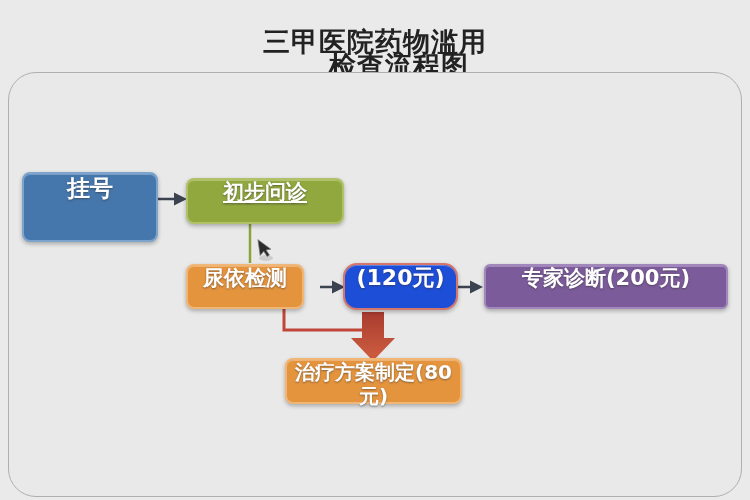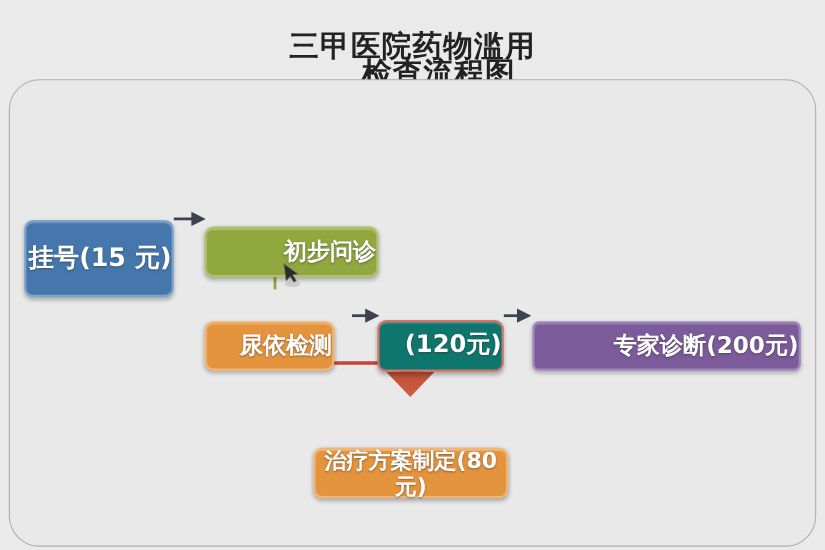--- a/index.html
+++ b/index.html
@@ -13,36 +13,35 @@
     font-weight:700;color:#222;font-size:27px;letter-spacing:1px;
   }
   .title.line1{top:24px;}
   .title.line2{top:48px;margin-left:24px;}
   .panel{
     position:absolute;left:8px;top:72px;width:732px;height:423px;
     border:1px solid #b0afae;border-radius:28px;
     background:#e9e9ea;
   }
   .node{
-    position:absolute;display:flex;flex-direction:row;
-    align-items:center;justify-content:flex-end;
+    position:absolute;display:flex;flex-direction:column;
+    align-items:center;justify-content:space-between;
     color:#fff;font-weight:700;text-align:center;
     border-radius:8px;border:2px solid transparent;
     text-shadow:0 1px 2px rgba(50,50,50,.55);
     box-shadow:0 2px 4px rgba(0,0,0,.28), inset 0 1px 0 rgba(255,255,255,.28);
     line-height:1.22;
     box-sizing:border-box;
-    margin-top:28px;
   }
   #node-registration{left:22px;top:172px;width:136px;height:70px;font-size:23px;}
-  #node-consultation{left:186px;top:178px;width:158px;height:46px;font-size:21px;}
+  #node-consultation{left:186px;top:178px;width:158px;height:46px;font-size:21px;text-decoration:underline;}
   #node-urine{left:186px;top:264px;width:118px;height:45px;font-size:21px;}
   #node-fee{left:343px;top:263px;width:115px;height:47px;font-size:22px;}
   #node-expert{left:484px;top:264px;width:244px;height:45px;font-size:21px;border-radius:6px;}
-  #node-treatment{left:285px;top:379px;width:177px;height:46px;font-size:20px;}
+  #node-treatment{left:285px;top:358px;width:177px;height:46px;font-size:20px;}
   svg.connectors{position:absolute;left:0;top:0;pointer-events:none;}
   .cursor{position:absolute;left:253px;top:237px;pointer-events:none;}
 </style>
 </head>
 <body>
 
 <div class="title line1">三甲医院药物滥用</div>
 <div class="title line2">检查流程图</div>
 
 <div class="panel"></div>
@@ -72,32 +71,31 @@
     <polygon points="470,280.5 483,287 470,293.5" fill="#3b4351"></polygon>
   </g>
 
   <polyline points="284,309 284,330 366,330" fill="none" stroke="#c0463a" stroke-width="3"></polyline>
 
   <polygon points="362,312 384,312 384,338 395,338 373,361 351,338 362,338" fill="url(#thickArrowGrad)"></polygon>
 </svg>
 
 <div class="node" id="node-registration" style="background: rgb(69, 119, 173); border-color: rgb(124, 164, 204);">
   <div>挂号</div>
-  <div>(15 元)</div>
 </div>
 
 <div class="node" id="node-consultation" style="background: rgb(144, 168, 61); border-color: rgb(177, 193, 103);">
   <div>初步问诊</div>
 </div>
 
 <div class="node" id="node-urine" style="background: rgb(229, 148, 62); border-color: rgb(240, 182, 118);">
   <div>尿依检测</div>
 </div>
 
-<div class="node" id="node-fee" style="background: #0f766e; border-color: rgb(212, 118, 107);">
+<div class="node" id="node-fee" style="background: #1d4ed8; border-color: rgb(212, 118, 107); border-radius: 14px;">
   <div>(120元)</div>
 </div>
 
 <div class="node" id="node-expert" style="background: rgb(123, 91, 154); border-color: rgb(162, 135, 189);">
   <div>专家诊断(200元)</div>
 </div>
 
 <div class="node" id="node-treatment" style="background: rgb(229, 148, 62); border-color: rgb(240, 182, 118);">
   <div>治疗方案制定(80元)</div>
 </div>

